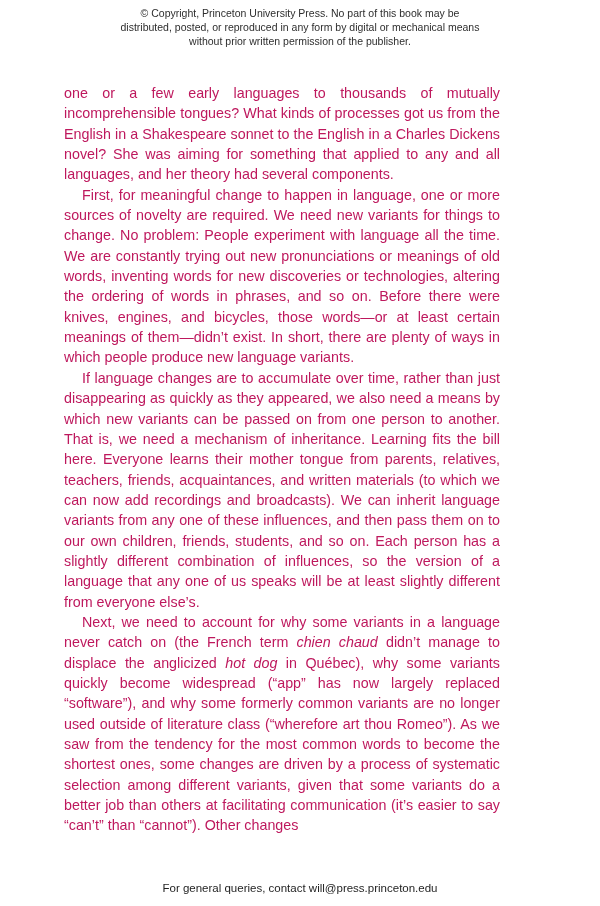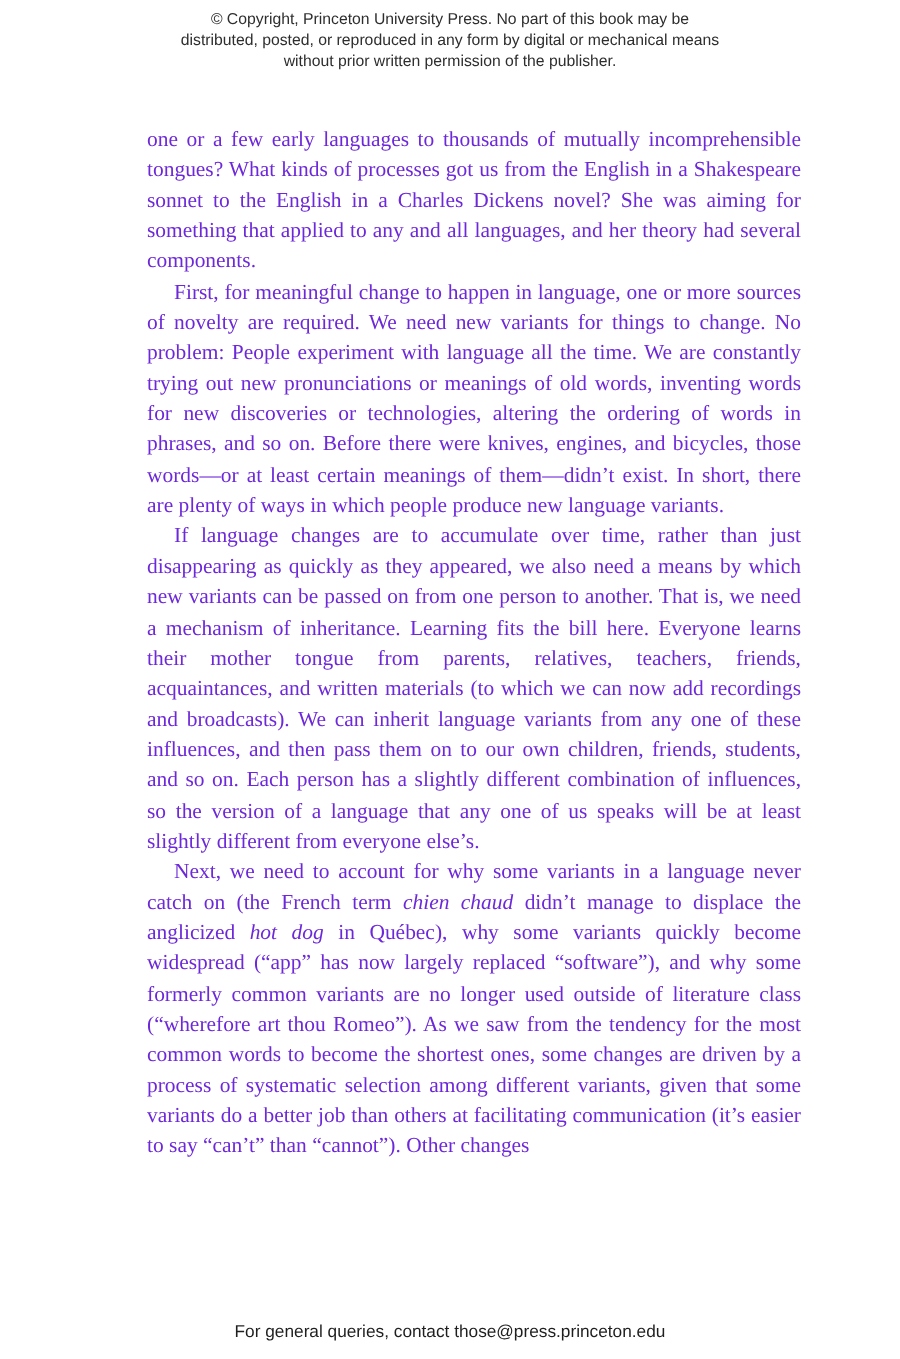--- a/index.html
+++ b/index.html
@@ -41,26 +41,26 @@
   .running-header .hdr-title {
     letter-spacing: 4.5px;
   }
   .running-header .hdr-page {
     margin-left: 12px;
     letter-spacing: 0;
   }
   .body-text {
     position: absolute;
     top: 83px;
-    left: 98px;
+    left: 64px;
     width: 436px;
-    font-family: Liberation Serif, serif;
+    font-family: Liberation Sans, sans-serif;
     font-size: 14.3px;
     line-height: 20.35px;
-    color: #6d28d9;
+    color: #be185d;
     text-align: justify;
   }
   .body-text p {
     margin: 0;
     padding: 0;
     text-indent: 0;
   }
   .body-text p.indent {
     text-indent: 18px;
   }
@@ -87,15 +87,15 @@
   <div class="copyright">© Copyright, Princeton University Press. No part of this book may be distributed, posted, or reproduced in any form by digital or mechanical means without prior written permission of the publisher.</div>
 
 
   <div class="body-text">
       <p><span>one or a few early languages to thousands of mutually incomprehensible tongues? What kinds of processes got us from the English in a Shakespeare sonnet to the English in a Charles Dickens novel? She was aiming for something that applied to any and all languages, and her theory had several components.</span></p>
       <p class="indent"><span>First, for meaningful change to happen in language, one or more sources of novelty are required. We need new variants for things to change. No problem: People experiment with language all the time. We are constantly trying out new pronunciations or meanings of old words, inventing words for new discoveries or technologies, altering the ordering of words in phrases, and so on. Before there were knives, engines, and bicycles, those words—or at least certain meanings of them—didn’t exist. In short, there are plenty of ways in which people produce new language variants.</span></p>
       <p class="indent"><span>If language changes are to accumulate over time, rather than just disappearing as quickly as they appeared, we also need a means by which new variants can be passed on from one person to another. That is, we need a mechanism of inheritance. Learning fits the bill here. Everyone learns their mother tongue from parents, relatives, teachers, friends, acquaintances, and written materials (to which we can now add recordings and broadcasts). We can inherit language variants from any one of these influences, and then pass them on to our own children, friends, students, and so on. Each person has a slightly different combination of influences, so the version of a language that any one of us speaks will be at least slightly different from everyone else’s.</span></p>
       <p class="indent"><span>Next, we need to account for why some variants in a language never catch on (the French term </span><em>chien chaud</em><span> didn’t manage to displace the anglicized </span><em>hot dog</em><span> in Québec), why some variants quickly become widespread (“app” has now largely replaced “software”), and why some formerly common variants are no longer used outside of literature class (“wherefore art thou Romeo”). As we saw from the tendency for the most common words to become the shortest ones, some changes are driven by a process of systematic selection among different variants, given that some variants do a better job than others at facilitating communication (it’s easier to say “can’t” than “cannot”). Other changes</span></p>
     </div>
 
-  <div class="footer">For general queries, contact those@press.princeton.edu</div>
+  <div class="footer">For general queries, contact will@press.princeton.edu</div>
 
 </div>
 
 </body></html>

